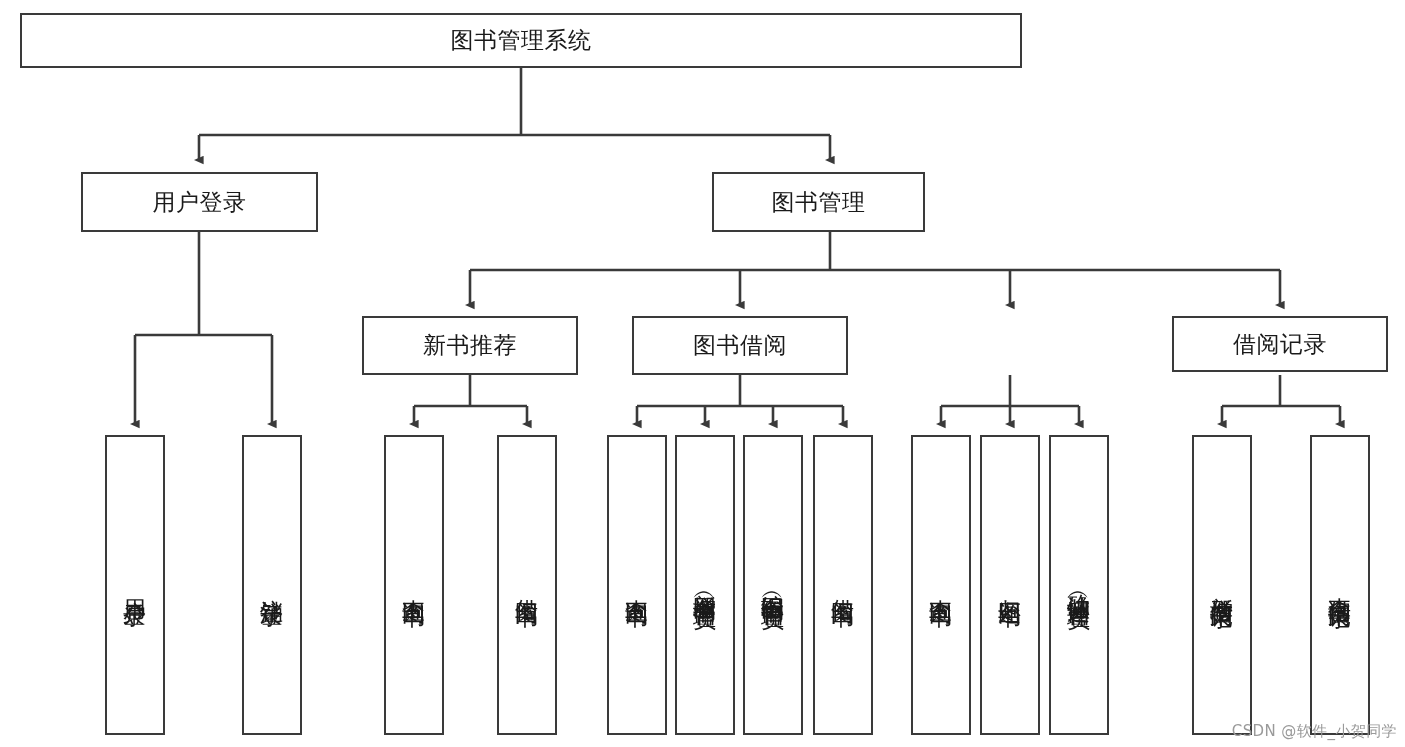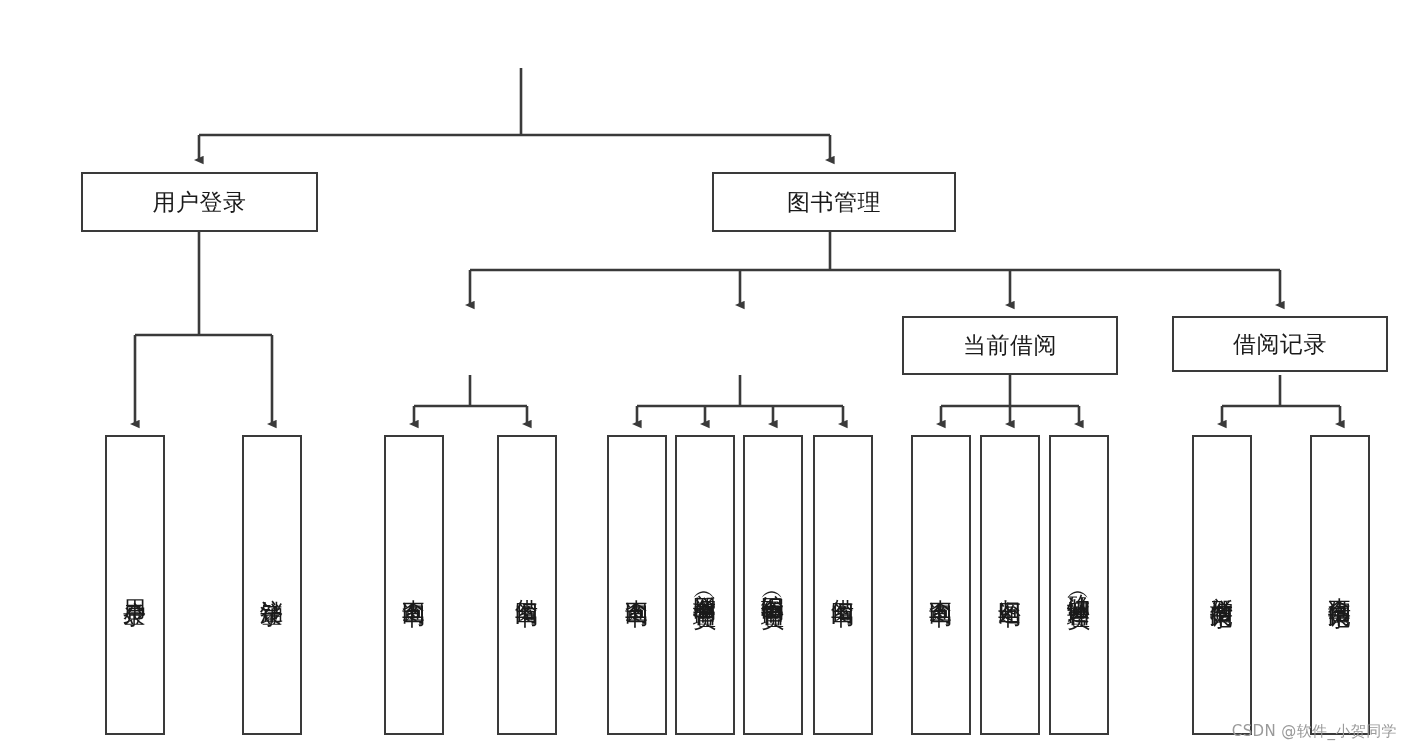--- a/index.html
+++ b/index.html
@@ -117,30 +117,36 @@
       <path d="M1010,406 L1010,424" marker-end="url(#arrow)"></path>
       <path d="M1079,406 L1079,424" marker-end="url(#arrow)"></path>
 
       <path d="M1280,375 L1280,406"></path>
       <path d="M1222,406 L1340,406"></path>
       <path d="M1222,406 L1222,424" marker-end="url(#arrow)"></path>
       <path d="M1340,406 L1340,424" marker-end="url(#arrow)"></path>
     </g>
   </svg>
 
+  <div class="node" style="left:20px; top:13px; width:1002px; height:55px;">
+    <span class="node-label">图书管理系统</span>
+  </div>
 
   <div class="node" style="left:81px; top:172px; width:237px; height:60px;">
     <span class="node-label">用户登录</span>
   </div>
-  <div class="node" style="left:712px; top:172px; width:244px; height:60px;">
+  <div class="node" style="left:712px; top:172px; width:213px; height:60px;">
     <span class="node-label">图书管理</span>
   </div>
 
-  <div class="node" style="left:902px; top:316px; width:216px; height:59px;">
-    <span class="node-label">当前借阅</span>
+  <div class="node" style="left:362px; top:316px; width:216px; height:59px;">
+    <span class="node-label">新书推荐</span>
+  </div>
+  <div class="node" style="left:632px; top:316px; width:216px; height:59px;">
+    <span class="node-label">图书借阅</span>
   </div>
   <div class="node" style="left:1172px; top:316px; width:216px; height:56px;">
     <span class="node-label">借阅记录</span>
   </div>
 
   <div class="node leaf" style="left:105px; top:435px; width:60px; height:300px;">
     <span class="node-label">用户登录</span>
   </div>
   <div class="node leaf" style="left:242px; top:435px; width:60px; height:300px;">
     <span class="node-label">注销登录</span>

